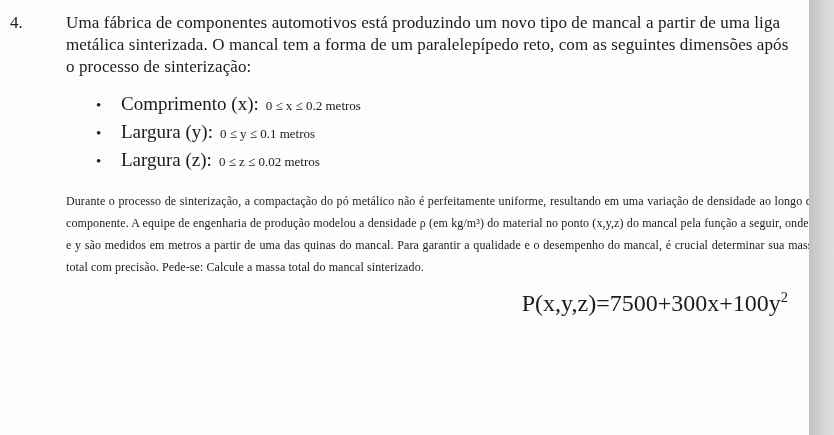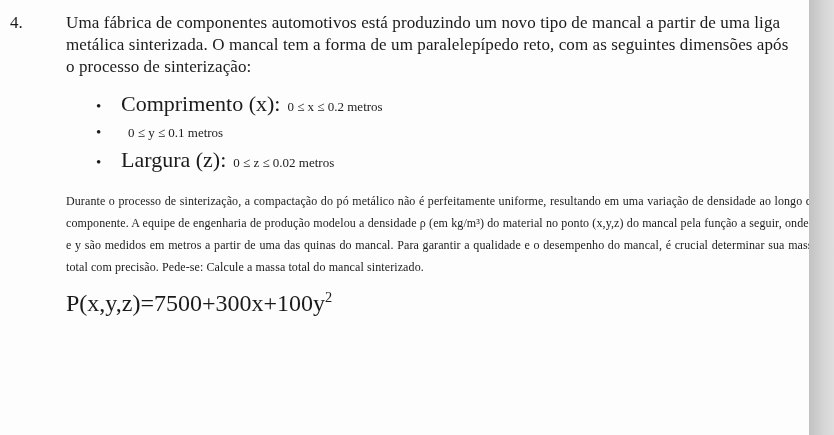--- a/index.html
+++ b/index.html
@@ -65,41 +65,41 @@
     align-items: baseline;
     line-height: 28px;
     height: 28px;
   }
   .dot {
     flex: 0 0 25px;
     width: 25px;
     font-size: 15px;
   }
   .blabel {
-    font-size: 22px;
+    font-size: 19px;
     white-space: pre;
   }
   .bconstraint {
     font-size: 13px;
     margin-left: 7px;
   }
   .body-par {
     margin: 16px 0 0 0;
     width: 752px;
     font-size: 12px;
     line-height: 22px;
     text-align: justify;
     letter-spacing: 0.1px;
   }
   .formula-wrap {
     margin-top: 10px;
     width: 752px;
     padding-right: 30px;
     box-sizing: border-box;
-    text-align: left;
+    text-align: right;
     font-size: 24px;
     line-height: 30px;
   }
   .formula-wrap sup {
     font-size: 0.6em;
     line-height: 0;
   }
 </style>
 </head>
 <body>
@@ -113,20 +113,21 @@
       <p class="intro">Uma fábrica de componentes automotivos está produzindo um novo tipo de mancal a partir de uma liga metálica sinterizada. O mancal tem a forma de um paralelepípedo reto, com as seguintes dimensões após o processo de sinterização:</p>
 
       <ul class="bullets">
         <li>
           <span class="dot">•</span>
           <span class="blabel">Comprimento (x):</span>
           <span class="bconstraint">0 ≤ x ≤ 0.2 metros</span>
         </li>
         <li>
           <span class="dot">•</span>
+          <span class="blabel">Largura (y):</span>
           <span class="bconstraint">0 ≤ y ≤ 0.1 metros</span>
         </li>
         <li>
           <span class="dot">•</span>
           <span class="blabel">Largura (z):</span>
           <span class="bconstraint">0 ≤ z ≤ 0.02 metros</span>
         </li>
       </ul>
 
       <p class="body-par">Durante o processo de sinterização, a compactação do pó metálico não é perfeitamente uniforme, resultando em uma variação de densidade ao longo do componente. A equipe de engenharia de produção modelou a densidade ρ (em kg/m³) do material no ponto (x,y,z) do mancal pela função a seguir, onde x e y são medidos em metros a partir de uma das quinas do mancal. Para garantir a qualidade e o desempenho do mancal, é crucial determinar sua massa total com precisão. Pede-se: Calcule a massa total do mancal sinterizado.</p>

